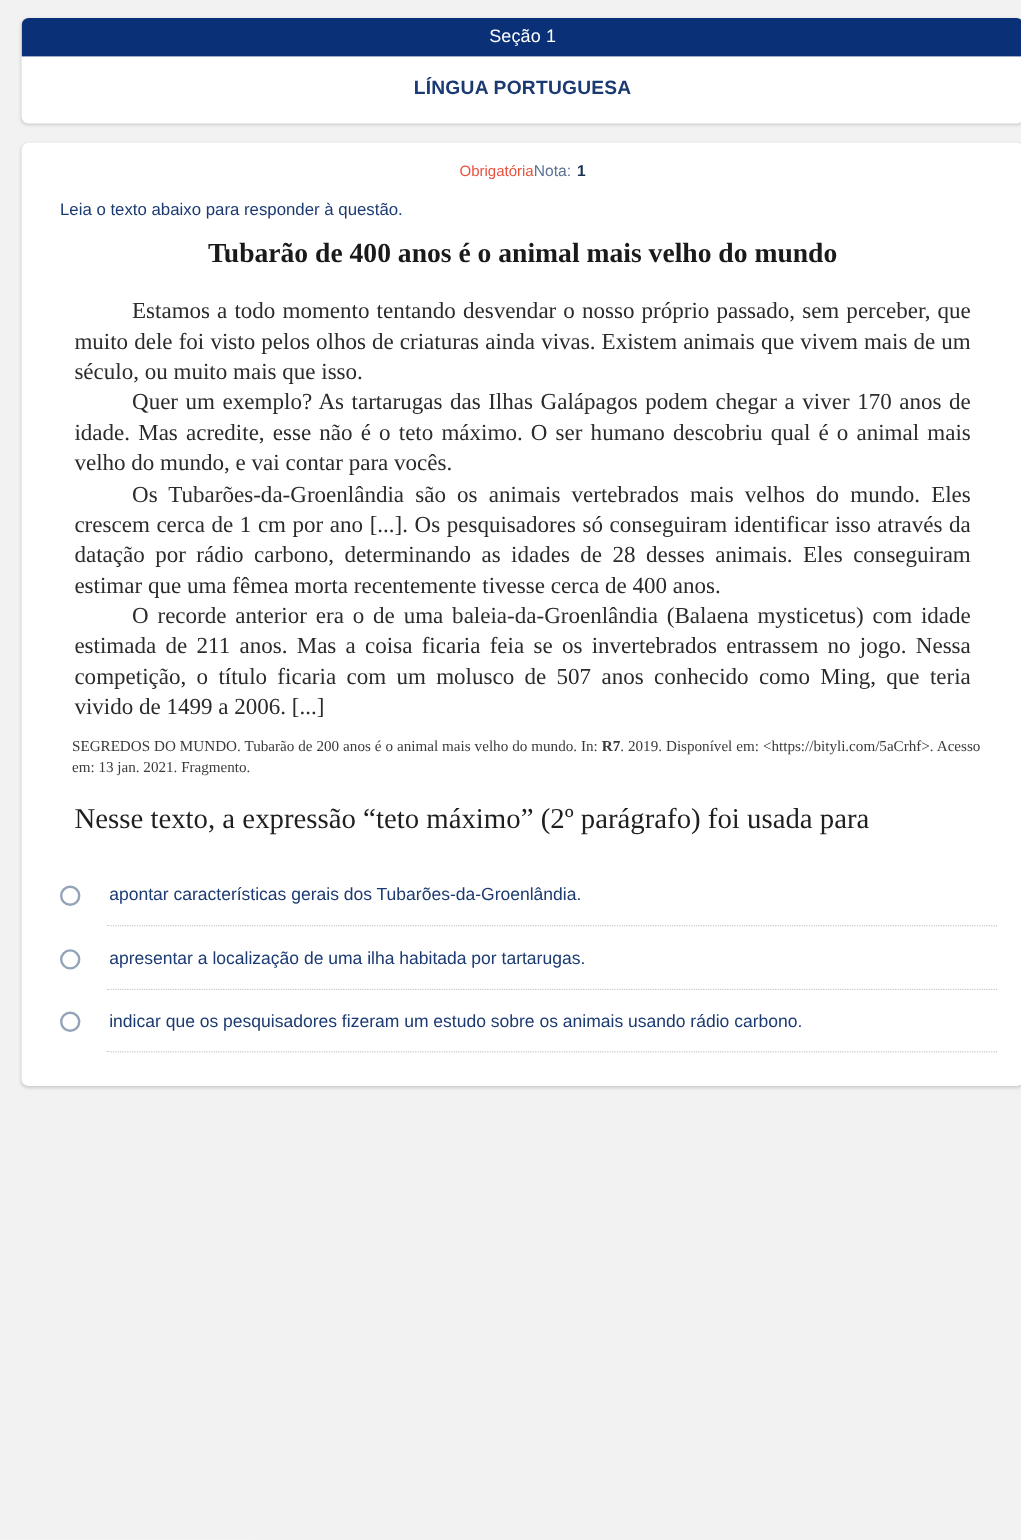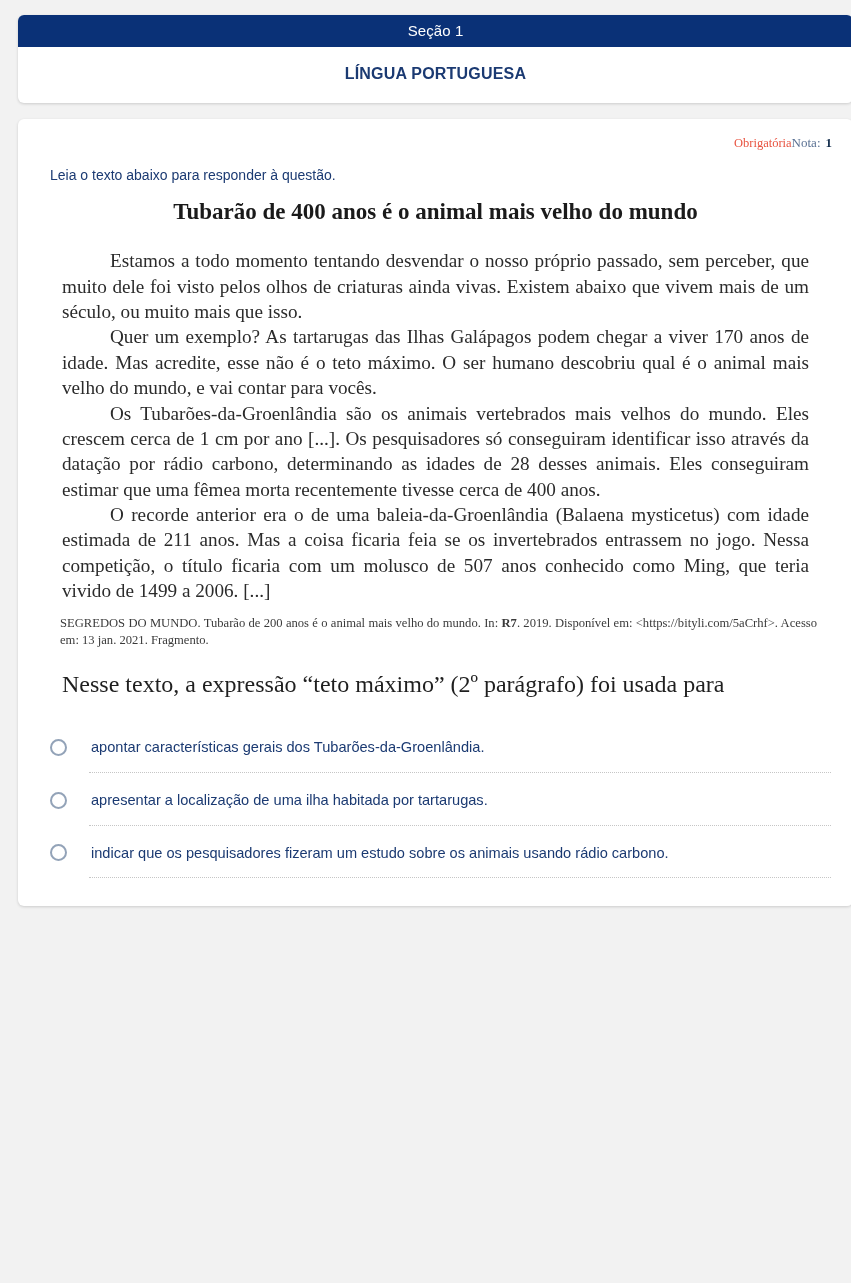--- a/index.html
+++ b/index.html
@@ -49,23 +49,22 @@
   
   .question-card {
     background: #ffffff;
     border-radius: 6px;
     box-shadow: 0 1px 3px rgba(0,0,0,0.16);
     padding: 14px 18px 26px 18px;
   }
   .meta-row {
     display: flex;
     align-items: baseline;
-    justify-content: flex-end;
+    justify-content: center;
     padding: 2px 3px 0 3px;
-    font-family: Liberation Serif, serif;
   }
   .required-flag {
     color: #e8523f;
     font-size: 12.5px;
   }
   .score-wrap {
     font-size: 13px;
     color: #5b7294;
   }
   .score-wrap .score-value {
@@ -169,21 +168,21 @@
       <span class="required-flag">Obrigatória</span>
       <span class="score-wrap">
         <span>Nota:</span><span class="score-value">1</span>
       </span>
     </div>
 
     <div class="instruction">Leia o texto abaixo para responder à questão.</div>
 
     <div class="passage">
       <div class="passage-title">Tubarão de 400 anos é o animal mais velho do mundo</div>
-      <p class="first">Estamos a todo momento tentando desvendar o nosso próprio passado, sem perceber, que muito dele foi visto pelos olhos de criaturas ainda vivas. Existem abaixo que vivem mais de um século, ou muito mais que isso.</p>
+      <p class="first">Estamos a todo momento tentando desvendar o nosso próprio passado, sem perceber, que muito dele foi visto pelos olhos de criaturas ainda vivas. Existem animais que vivem mais de um século, ou muito mais que isso.</p>
       <p>Quer um exemplo? As tartarugas das Ilhas Galápagos podem chegar a viver 170 anos de idade. Mas acredite, esse não é o teto máximo. O ser humano descobriu qual é o animal mais velho do mundo, e vai contar para vocês.</p>
       <p>Os Tubarões-da-Groenlândia são os animais vertebrados mais velhos do mundo. Eles crescem cerca de 1 cm por ano [...]. Os pesquisadores só conseguiram identificar isso através da datação por rádio carbono, determinando as idades de 28 desses animais. Eles conseguiram estimar que uma fêmea morta recentemente tivesse cerca de 400 anos.</p>
       <p>O recorde anterior era o de uma baleia-da-Groenlândia (Balaena mysticetus) com idade estimada de 211 anos. Mas a coisa ficaria feia se os invertebrados entrassem no jogo. Nessa competição, o título ficaria com um molusco de 507 anos conhecido como Ming, que teria vivido de 1499 a 2006. [...]</p>
     </div>
 
     <div class="source"><span>SEGREDOS DO MUNDO. Tubarão de 200 anos é o animal mais velho do mundo. In: </span><b>R7</b><span>. 2019. Disponível em: &lt;https://bityli.com/5aCrhf&gt;. Acesso em: 13 jan. 2021. Fragmento.</span></div>
 
     <div class="question-stem">Nesse texto, a expressão “teto máximo” (2º parágrafo) foi usada para</div>
 
     <div class="options">

